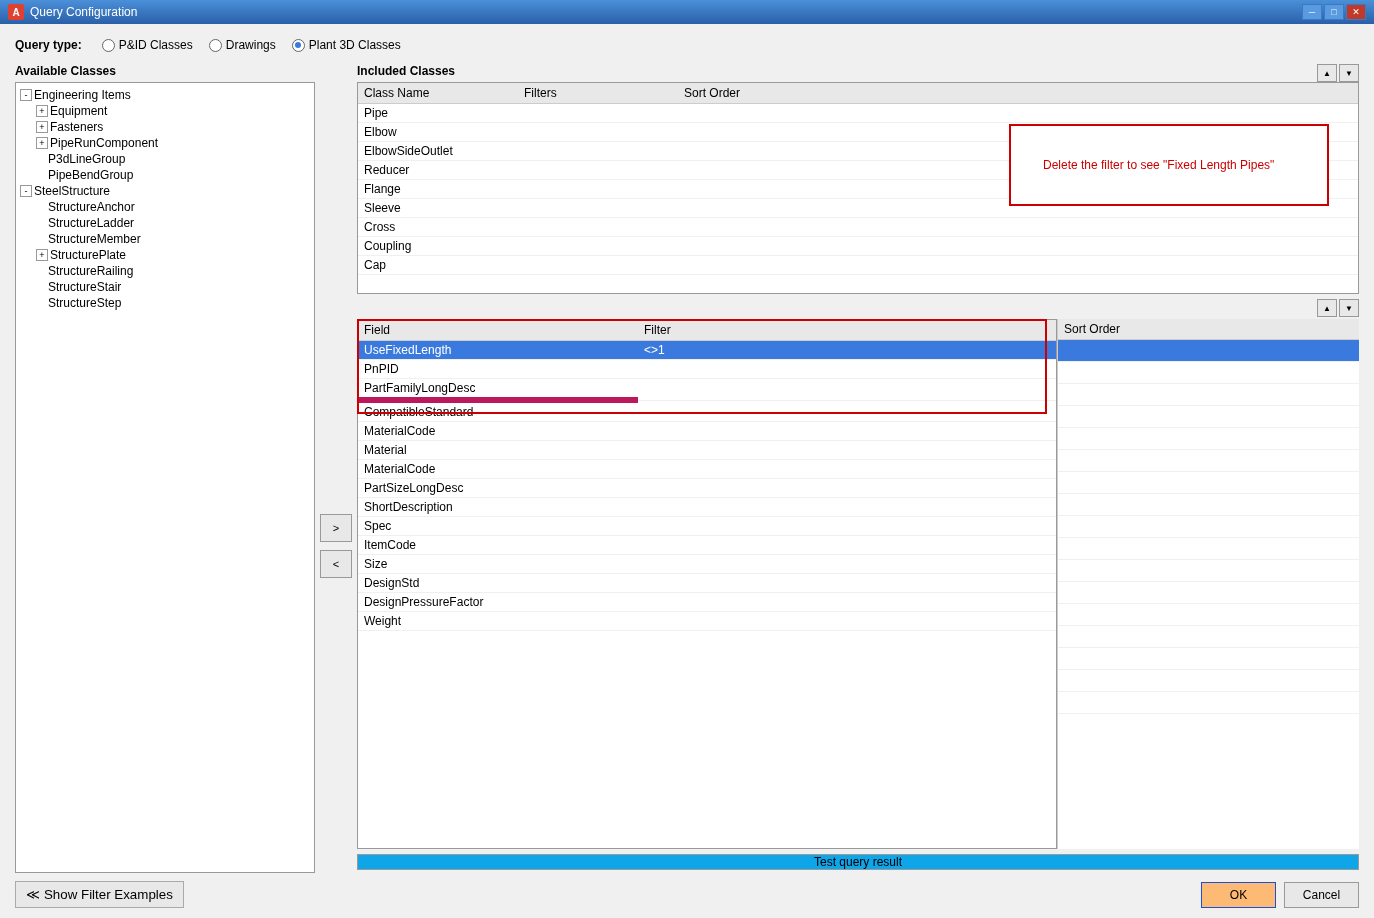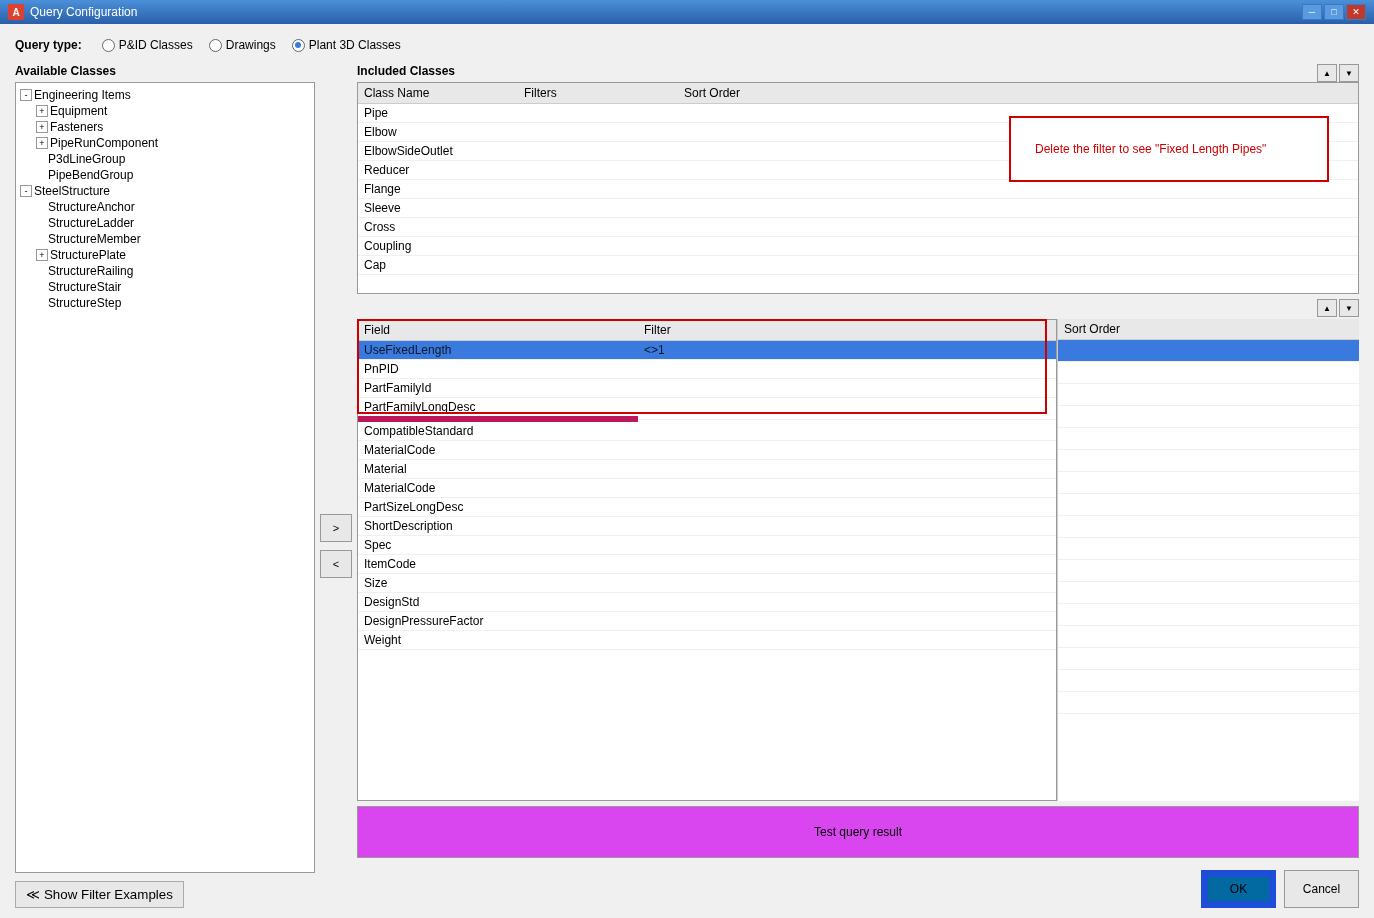--- a/index.html
+++ b/index.html
@@ -258,24 +258,24 @@
     }
 
     table td {
       padding: 2px 6px;
       border-bottom: 1px solid #f0f0f0;
     }
 
     .tooltip-box {
       position: absolute;
       right: 30px;
-      top: 52px;
+      top: 60px;
       border: 2px solid #cc0000;
       background: white;
-      padding: 24px;
+      padding: 32px;
       width: 320px;
       z-index: 10;
       font-size: 12px;
       color: #cc0000;
     }
 
     .right-bottom {
       flex: 1;
       display: flex;
       flex-direction: column;
@@ -302,23 +302,23 @@
       min-height: 0;
     }
 
     .bottom-bar {
       display: flex;
       flex-direction: column;
       gap: 8px;
     }
 
     .test-query-btn {
-      background: #d946ef;
-      border: 1px solid #999;
-      padding: 18px 0;
+      background: #0ea5e9;
+      border: 1px solid #999;
+      padding: 0 0;
       text-align: center;
       cursor: pointer;
       width: 100%;
       font-size: 12px;
     }
 
     .ok-cancel-row {
       display: flex;
       justify-content: flex-end;
       gap: 8px;
@@ -328,22 +328,22 @@
     .dialog-btn {
       min-width: 75px;
       padding: 5px 16px;
       background: #e8e8e8;
       border: 1px solid #999;
       cursor: pointer;
       font-size: 12px;
     }
 
     .dialog-btn.ok-btn {
-      background: #0369a1;
-      border: 7px solid #1d4ed8;
+      background: #fdba74;
+      border: 1px solid #1d4ed8;
     }
 
     .right-bottom-wrapper {
       display: flex;
       flex: 1;
       min-height: 0;
       gap: 0;
     }
 
     .fields-left {
@@ -583,30 +583,26 @@
             <div class="filter-highlight-box"></div>
             <div class="fields-table-container">
               <table>
                 <thead>
                   <tr>
                     <th style="width:280px">Field</th>
                     <th>Filter</th>
                   </tr>
                 </thead>
                 <tbody id="fields-body">
-                <tr style="background: rgb(58, 122, 222); color: #0f172a;">
+                <tr style="background: rgb(58, 122, 222); color: #ffffff;">
                       <td style="width:280px;padding:2px 6px;border-bottom:1px solid #f0f0f0;">UseFixedLength</td>
                       <td style="padding:2px 6px;border-bottom:1px solid #f0f0f0;">&lt;&gt;1</td>
                     </tr>
                     <tr>
                       <td style="width:280px;padding:2px 6px;border-bottom:1px solid #f0f0f0;">PnPID</td>
-                      <td style="padding:2px 6px;border-bottom:1px solid #f0f0f0;"></td>
-                    </tr>
-                    <tr>
-                      <td style="width:280px;padding:2px 6px;border-bottom:1px solid #f0f0f0;">PartFamilyId</td>
                       <td style="padding:2px 6px;border-bottom:1px solid #f0f0f0;"></td>
                     </tr>
                     <tr>
                       <td style="width:280px;padding:2px 6px;border-bottom:6px solid #be185d;">PartFamilyLongDesc</td>
                       <td style="padding:2px 6px;border-bottom:1px solid #f0f0f0;"></td>
                     </tr>
                     <tr>
                       <td style="width:280px;padding:2px 6px;border-bottom:1px solid #f0f0f0;">CompatibleStandard</td>
                       <td style="padding:2px 6px;border-bottom:1px solid #f0f0f0;"></td>
                     </tr>

